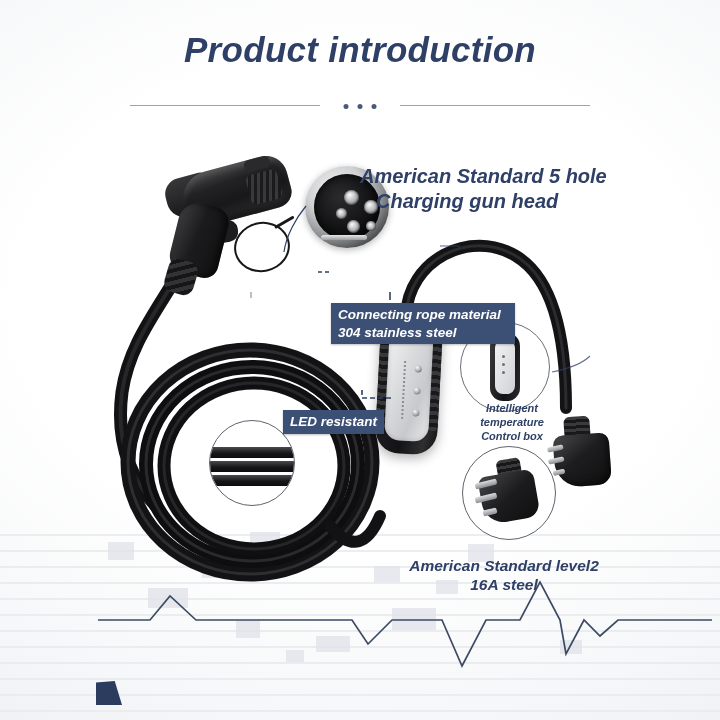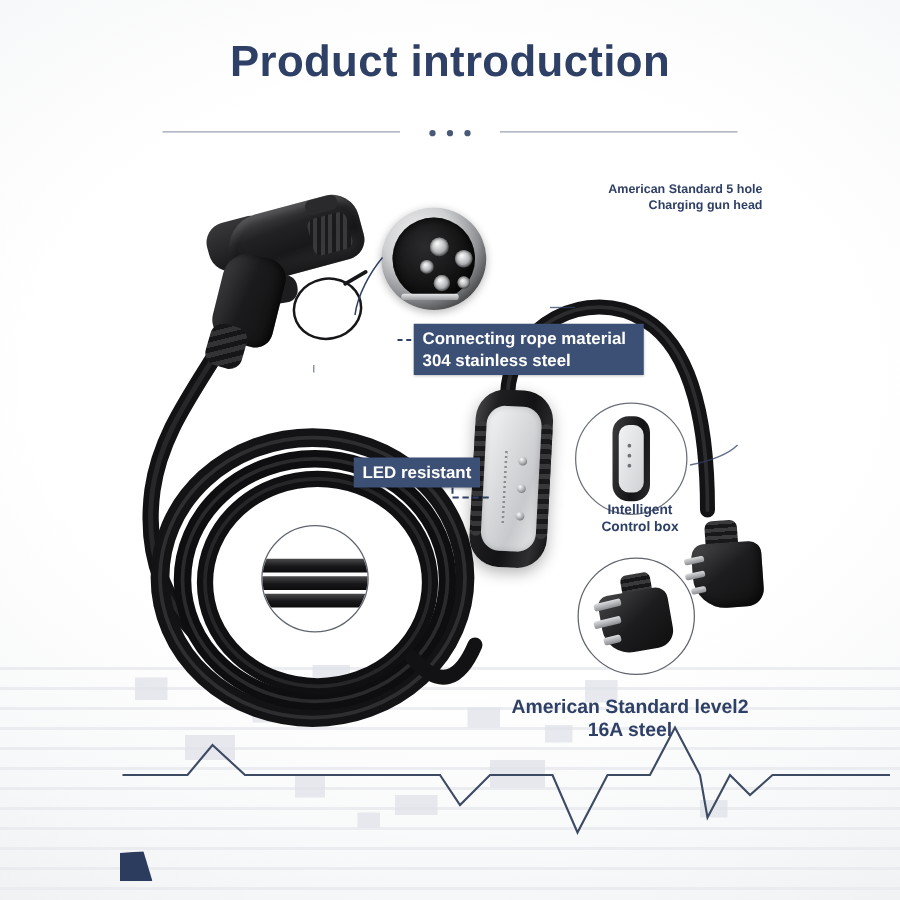--- a/index.html
+++ b/index.html
@@ -6,20 +6,21 @@
   body{
     width:720px;height:720px;overflow:hidden;
     font-family:"Liberation Sans", sans-serif;
     background:#eef0f1;
   }
   #page{
     position:relative;width:720px;height:720px;
     background:
       radial-gradient(130% 95% at 50% 42%, #ffffff 0%, #ffffff 36%, #f7f8f9 58%, #eceef0 80%, #e7e9eb 100%);
     overflow:hidden;
+    font-style:italic;
   }
 
   
   .title{
     position:absolute;left:0;top:30px;width:720px;text-align:center;
     font-size:35px;font-weight:bold;letter-spacing:.3px;
     color:#2f4066;
   }
   .divider{
     position:absolute;top:100px;left:130px;width:460px;height:12px;
@@ -239,27 +240,27 @@
     position:absolute;left:-6px;width:96px;height:11px;
     background:linear-gradient(to bottom,#4a4a4d 0%,#17171a 55%,#0c0c0d 100%);
     border-radius:6px;
   }
   .inset-tpu .b1{top:26px;} .inset-tpu .b2{top:40px;} .inset-tpu .b3{top:54px;}
 
   
   .lbl{position:absolute;color:#2f4066;font-weight:bold;line-height:1.25;}
 
   .lbl-gunhead{
-    left:360px;top:146px;width:250px;font-size:10px;text-align:right;
+    left:360px;top:164px;width:250px;font-size:20px;text-align:left;
   }
   .lbl-gunhead .l2{padding-left:16px;}
 
   .tag{
     position:absolute;background:#3c4f74;color:#fff;font-weight:bold;
-    padding:3px 7px;line-height:1.3;box-shadow:0 1px 2px rgba(0,0,0,.25);
+    padding:3px 7px;line-height:1.3;box-shadow:0 1px 2px rgba(0,0,0,.25);margin-top:44px;
   }
   .tag-rope{left:331px;top:259px;width:170px;font-size:13.5px;}
   .tag-led{left:283px;top:366px;font-size:13.5px;}
 
   .lbl-ctrl{left:447px;top:402px;width:130px;font-size:11px;text-align:center;}
   .lbl-tpu{left:160px;top:513px;width:200px;font-size:15.5px;text-align:center;}
   .lbl-plug{left:384px;top:556px;width:240px;font-size:15.5px;text-align:center;}
 
   
   .leader-svg{position:absolute;left:0;top:0;width:720px;height:720px;pointer-events:none;}
@@ -411,20 +412,21 @@
     <div>Connecting rope material</div>
     <div>304 stainless steel</div>
   </div>
 
   <div class="tag tag-led">
     <div>LED resistant</div>
   </div>
 
   <div class="lbl lbl-ctrl">
     <div>Intelligent</div>
+    <div>temperature</div>
     <div>Control box</div>
   </div>
 
 
   <div class="lbl lbl-plug">
     <div>American Standard level2</div>
     <div>16A steel</div>
   </div>
 
 </div>

